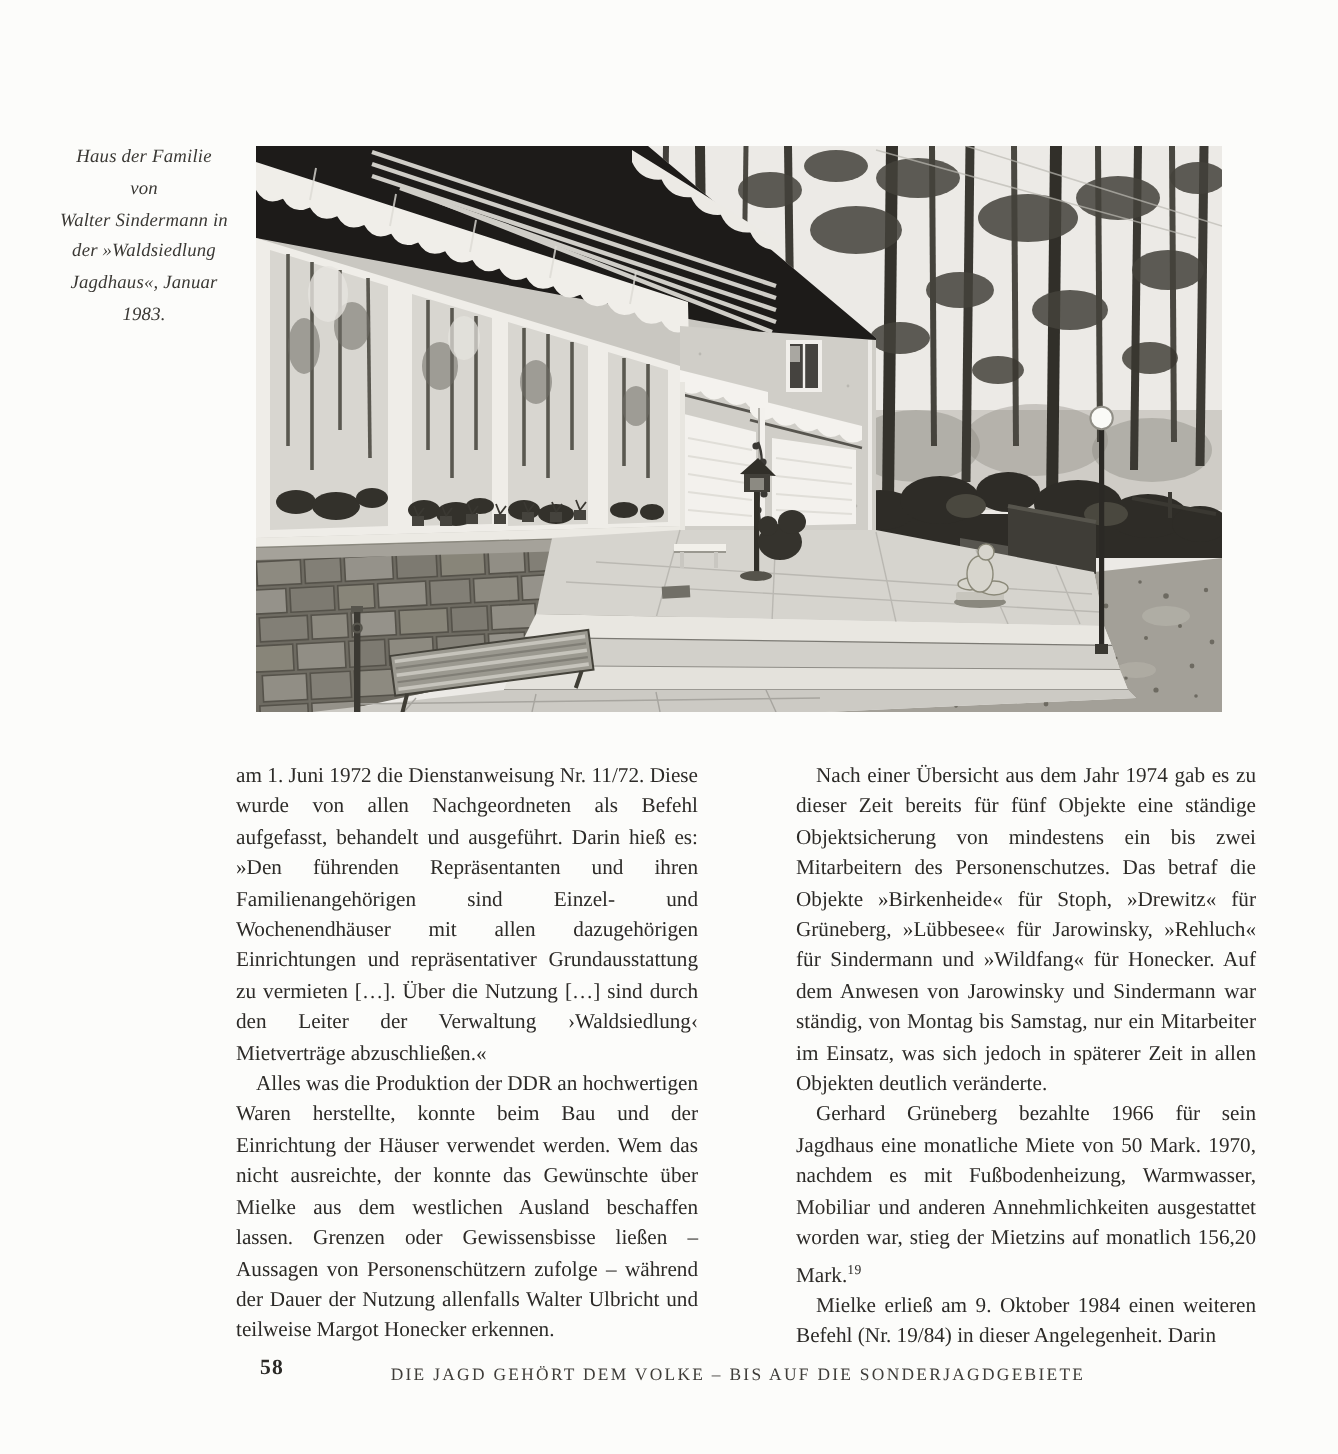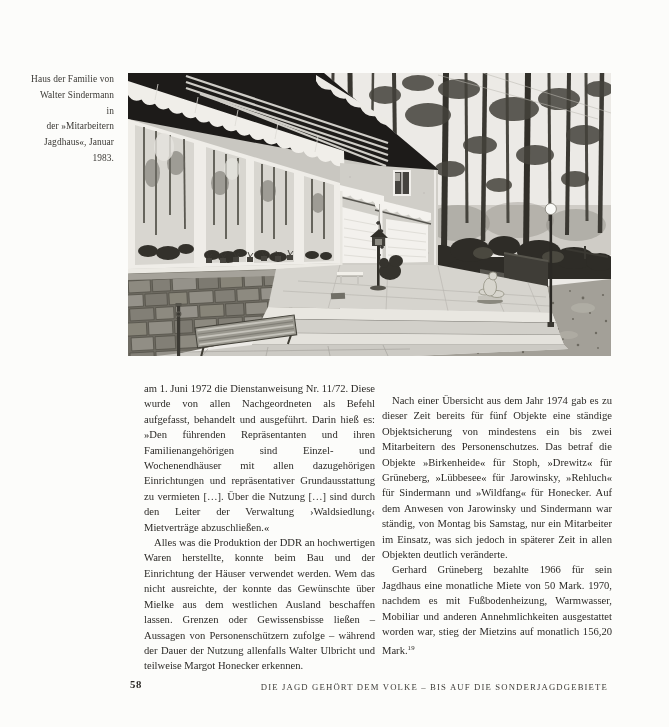--- a/index.html
+++ b/index.html
@@ -6,61 +6,61 @@
   body{
     width:669px;height:727px;background:#fcfcfa;
     font-family:"Liberation Serif","DejaVu Serif",serif;
     position:relative;overflow:hidden;
     -webkit-font-smoothing:antialiased;
   }
   .page{position:absolute;inset:0;background:#fcfcfa;}
   
   .caption{
     position:absolute;left:30px;top:72px;width:84px;
-    text-align:right;
+    text-align:center;font-style:italic;
     font-size:9.4px;line-height:15.8px;color:#3a3834;
     letter-spacing:.1px;
   }
   
   .photo{
     position:absolute;left:128px;top:73px;width:483px;height:283px;
     overflow:hidden;background:#ebebe7;
   }
   .photo svg{display:block;width:100%;height:100%;}
   
   .col{
     position:absolute;top:381px;
     font-size:10.6px;line-height:15.4px;text-align:justify;
     color:#2c2a27;hyphens:auto;-webkit-hyphens:auto;
   }
-  .col-left{left:144px;width:231px;}
-  .col-right{left:382px;width:230px;margin-top:12px;}
+  .col-left{left:118px;width:231px;}
+  .col-right{left:398px;width:230px;}
   .col p{margin:0;text-indent:10px;}
   .col p.no-indent{text-indent:0;}
   .fnmark{font-size:6.8px;vertical-align:4px;letter-spacing:.3px;}
   
   .pagenum{
     position:absolute;left:130px;top:678px;
     font-size:10.8px;font-weight:bold;color:#2b2926;letter-spacing:.6px;
   }
   .running-title{
     position:absolute;left:130px;top:681.5px;width:478px;
-    text-align:right;font-size:8.7px;letter-spacing:1.15px;
+    text-align:center;font-size:8.7px;letter-spacing:1.15px;
     color:#3e3c38;white-space:nowrap;
   }
 </style>
 </head>
 <body>
 
 <div class="page">
 
   <div class="caption">
     <div>Haus der Familie von</div>
     <div>Walter Sindermann in</div>
-    <div>der »Mitarbeitern</div>
+    <div>der »Waldsiedlung</div>
     <div>Jagdhaus«, Januar</div>
     <div>1983.</div>
   </div>
 
   <div class="photo" aria-label="Schwarzweißfoto: Wohnhaus mit gestreifter Markise, Balkon, großer Fensterfront, Natursteinsockel, gepflasterter Terrasse mit kleiner Skulptur, Kugelleuchte und hohen Kiefern">
     <svg viewBox="0 0 483 283" preserveAspectRatio="none">
 
       <rect x="0" y="0" width="483" height="283" fill="#eceae6"></rect>
 
       <g>
@@ -456,18 +456,19 @@
   </div>
 
   <div class="col col-left">
     <p class="no-indent">am 1. Juni 1972 die Dienstanweisung Nr. 11/72. Diese wurde von allen Nachgeordneten als Befehl aufgefasst, behandelt und ausgeführt. Darin hieß es: »Den führenden Repräsentanten und ihren Familienangehörigen sind Einzel- und Wochenendhäuser mit allen dazugehörigen Einrichtungen und repräsentativer Grundausstattung zu vermieten […]. Über die Nutzung […] sind durch den Leiter der Verwaltung ›Waldsiedlung‹ Mietverträge abzuschließen.«</p>
     <p>Alles was die Produktion der DDR an hochwertigen Waren herstellte, konnte beim Bau und der Einrichtung der Häuser verwendet werden. Wem das nicht ausreichte, der konnte das Gewünschte über Mielke aus dem westlichen Ausland beschaffen lassen. Grenzen oder Gewissensbisse ließen – Aussagen von Personenschützern zufolge – während der Dauer der Nutzung allenfalls Walter Ulbricht und teilweise Margot Honecker erkennen.</p>
   </div>
 
   <div class="col col-right">
     <p>Nach einer Übersicht aus dem Jahr 1974 gab es zu dieser Zeit bereits für fünf Objekte eine ständige Objektsicherung von mindestens ein bis zwei Mitarbeitern des Personenschutzes. Das betraf die Objekte »Birkenheide« für Stoph, »Drewitz« für Grüneberg, »Lübbesee« für Jarowinsky, »Rehluch« für Sindermann und »Wildfang« für Honecker. Auf dem Anwesen von Jarowinsky und Sindermann war ständig, von Montag bis Samstag, nur ein Mitarbeiter im Einsatz, was sich jedoch in späterer Zeit in allen Objekten deutlich veränderte.</p>
     <p><span>Gerhard Grüneberg bezahlte 1966 für sein Jagdhaus eine monatliche Miete von 50 Mark. 1970, nachdem es mit Fußbodenheizung, Warmwasser, Mobiliar und anderen Annehmlichkeiten ausgestattet worden war, stieg der Mietzins auf monatlich 156,20 Mark.</span><sup class="fnmark">19</sup></p>
+    <p>Mielke erließ am 9. Oktober 1984 einen weiteren Befehl (Nr. 19/84) in dieser Angelegenheit. Darin</p>
   </div>
 
   <div class="pagenum">58</div>
   <div class="running-title">DIE JAGD GEHÖRT DEM VOLKE – BIS AUF DIE SONDERJAGDGEBIETE</div>
 
 </div>
 
 </body></html>

